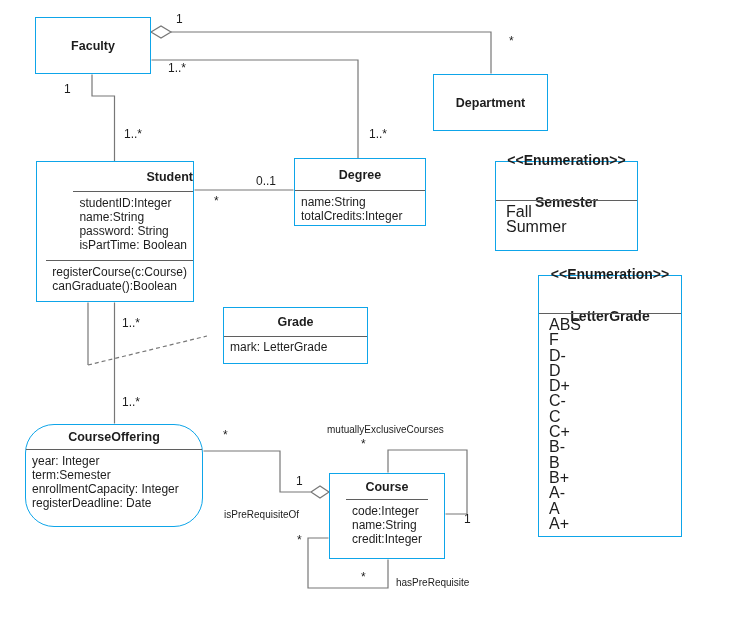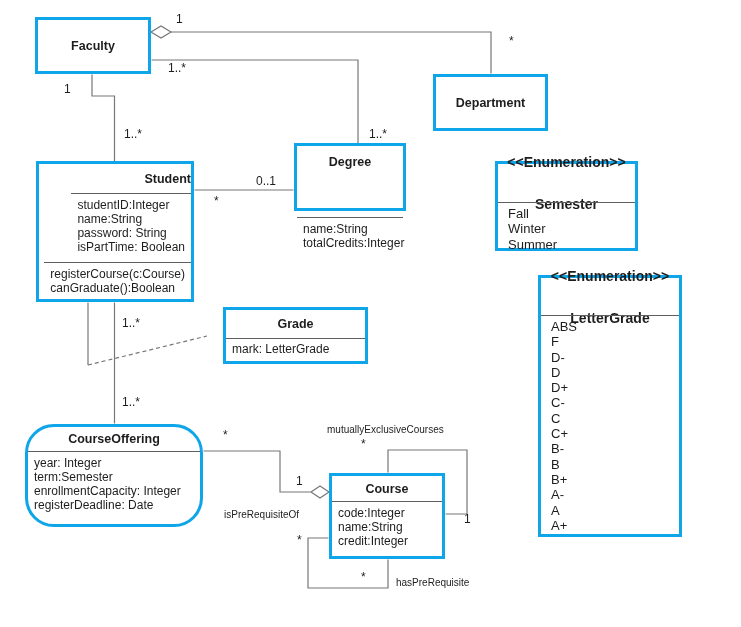--- a/index.html
+++ b/index.html
@@ -2,39 +2,39 @@
 <html><head>
 <meta charset="utf-8">
 <style>
   html,body{margin:0;padding:0;background:#fff;}
   .canvas{
     position:relative;width:741px;height:627px;background:#ffffff;
     font-family:"Liberation Sans",sans-serif;color:#1d1d1d;overflow:hidden;
   }
   svg.wires{position:absolute;left:0;top:0;width:741px;height:627px;}
   .uml-box{
-    position:absolute;background:#ffffff;border:3px solid #0ea5e9;
+    position:absolute;background:#ffffff;border:1px solid #0ea5e9;
     box-sizing:border-box;display:flex;flex-direction:column;
   }
   .title{
     display:flex;align-items:center;justify-content:center;
     font-weight:bold;font-size:12.5px;flex:0 0 auto;
   }
   .fill{flex:1 1 auto;}
   .comp{
     border-top:1px solid #5f5f5f;padding:4px 6px 0 6px;
     font-size:12px;line-height:14px;box-sizing:border-box;flex:0 0 auto;
     white-space:nowrap;
   }
   .comp.grow{flex:1 1 auto;}
   .enum-header{
     display:flex;flex-direction:column;align-items:center;justify-content:center;
     font-weight:bold;font-size:14px;line-height:14px;flex:0 0 auto;gap:28px;
   }
-  .values{font-size:13px;line-height:15.3px;padding:3px 6px 0 10px;}
+  .values{font-size:16px;line-height:15.3px;padding:3px 6px 0 10px;}
   .mult{position:absolute;font-size:12px;white-space:nowrap;}
   .role{position:absolute;font-size:10px;white-space:nowrap;}
 </style>
 </head>
 <body>
 
 <div class="canvas">
 
   <svg class="wires" viewBox="0 0 741 627" fill="none" stroke="#777777" stroke-width="1.2">
     <path d="M 171 32 H 491 V 73.5"></path>
@@ -66,36 +66,35 @@
       <div>name:String</div>
       <div>password: String</div>
       <div>isPartTime: Boolean</div>
     </div>
     <div class="comp grow">
       <div>registerCourse(c:Course)</div>
       <div>canGraduate():Boolean</div>
     </div>
   </div>
 
-  <div class="uml-box" style="left:294px;top:143px;width:112px;height:68px;gap:40px;">
+  <div class="uml-box" style="left:294px;top:158px;width:132px;height:68px;">
     <div class="title" style="height:31px;">Degree</div>
     <div class="comp grow">
       <div>name:String</div>
       <div>totalCredits:Integer</div>
     </div>
   </div>
 
   <div class="uml-box" style="left:495px;top:161px;width:143px;height:90px;">
     <div class="enum-header" style="height:38px;">
       <div>&lt;&lt;Enumeration&gt;&gt;</div>
       <div>Semester</div>
     </div>
     <div class="comp grow values">
       <div>Fall</div>
-      <div>Winter</div>
       <div>Summer</div>
     </div>
   </div>
 
   <div class="uml-box" style="left:538px;top:275px;width:144px;height:262px;">
     <div class="enum-header" style="height:37px;">
       <div>&lt;&lt;Enumeration&gt;&gt;</div>
       <div>LetterGrade</div>
     </div>
     <div class="comp grow values">
@@ -126,21 +125,21 @@
   <div class="uml-box" style="left:25px;top:424px;width:178px;height:103px;border-radius:29px;">
     <div class="title" style="height:24px;">CourseOffering</div>
     <div class="comp grow">
       <div>year: Integer</div>
       <div>term:Semester</div>
       <div>enrollmentCapacity: Integer</div>
       <div>registerDeadline: Date</div>
     </div>
   </div>
 
-  <div class="uml-box" style="left:329px;top:473px;width:116px;height:86px;">
+  <div class="uml-box" style="left:329px;top:473px;width:116px;height:86px;align-items:center;">
     <div class="title" style="height:25px;">Course</div>
     <div class="comp grow">
       <div>code:Integer</div>
       <div>name:String</div>
       <div>credit:Integer</div>
     </div>
   </div>
 
   <span class="mult" style="left:176px;top:12px;">1</span>
   <span class="mult" style="left:509px;top:34px;">*</span>

